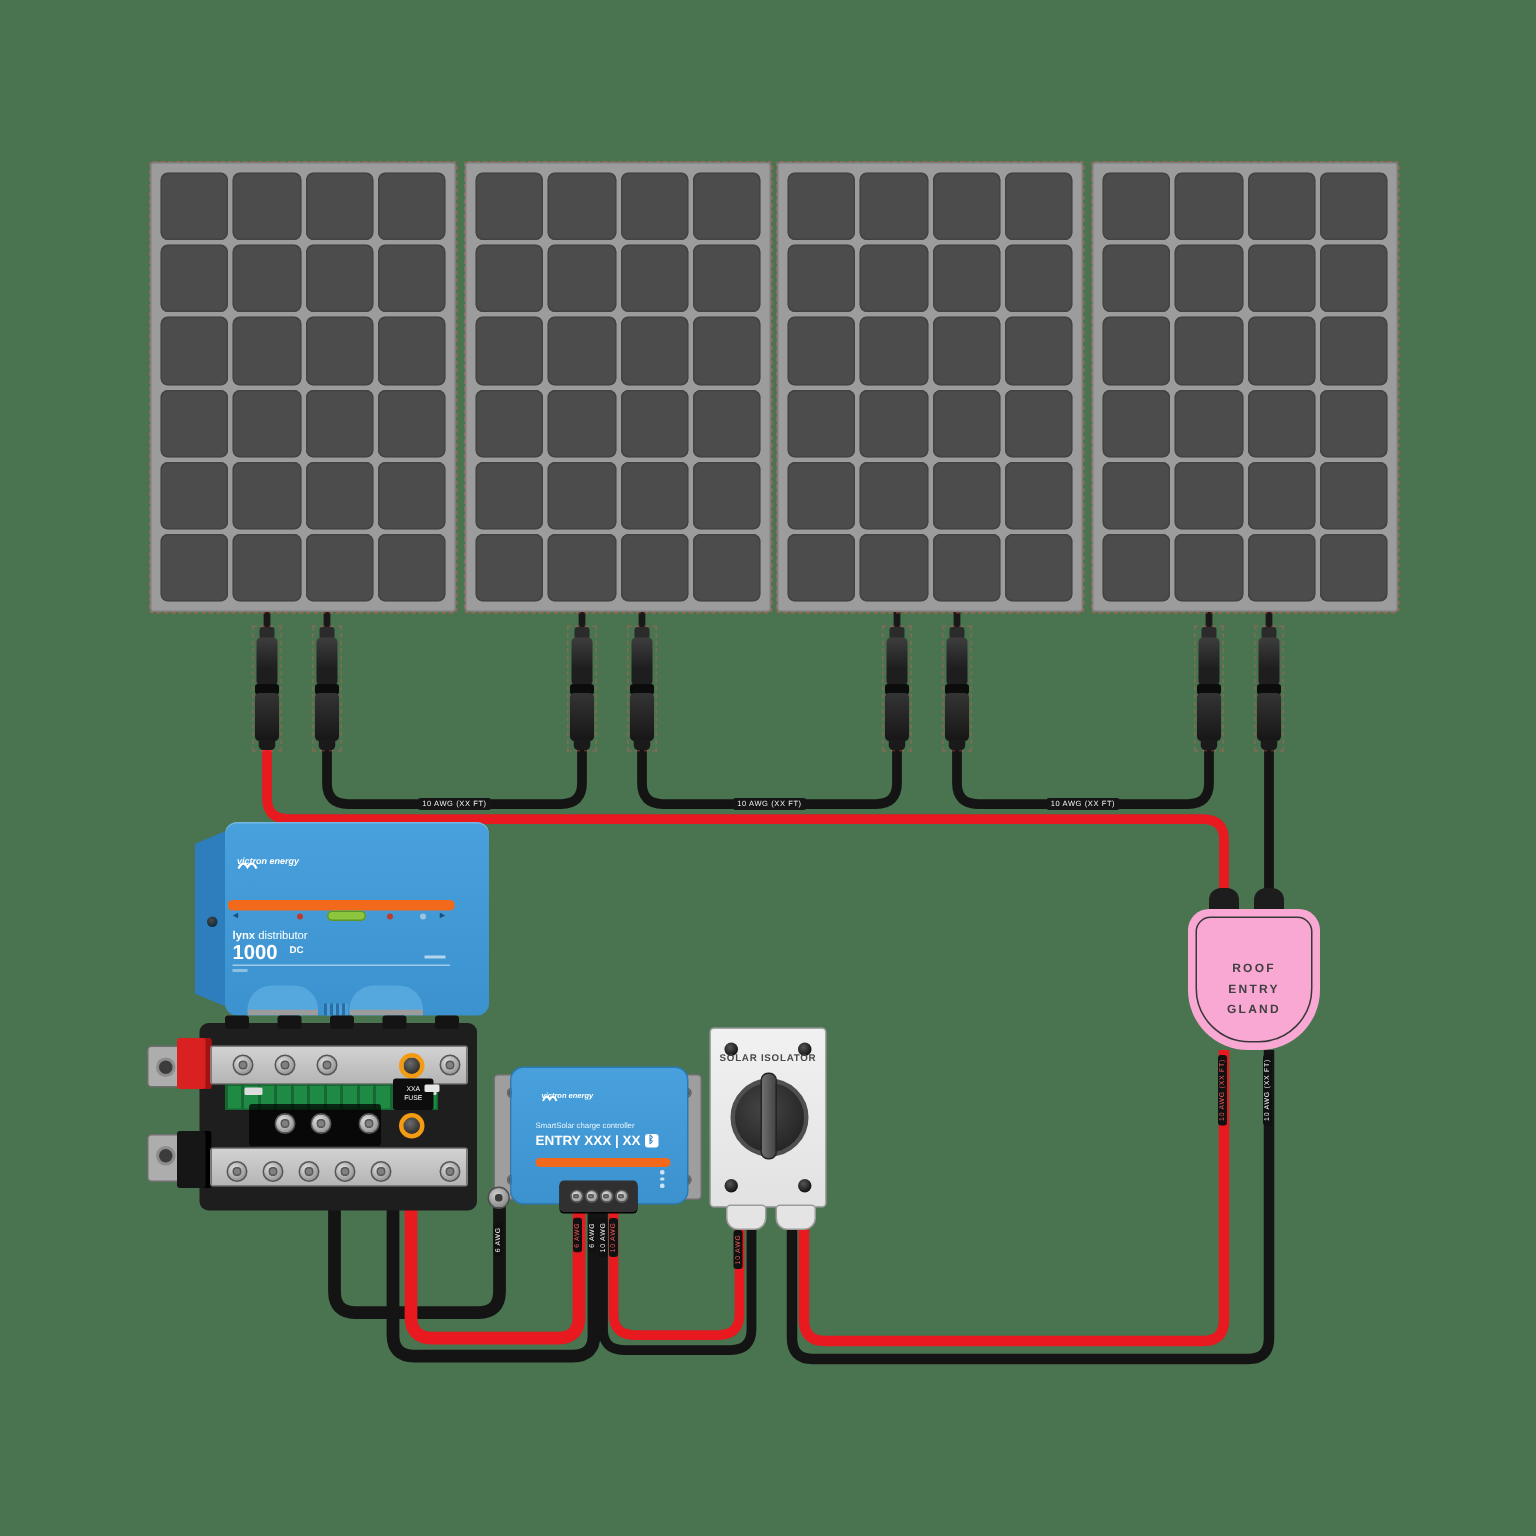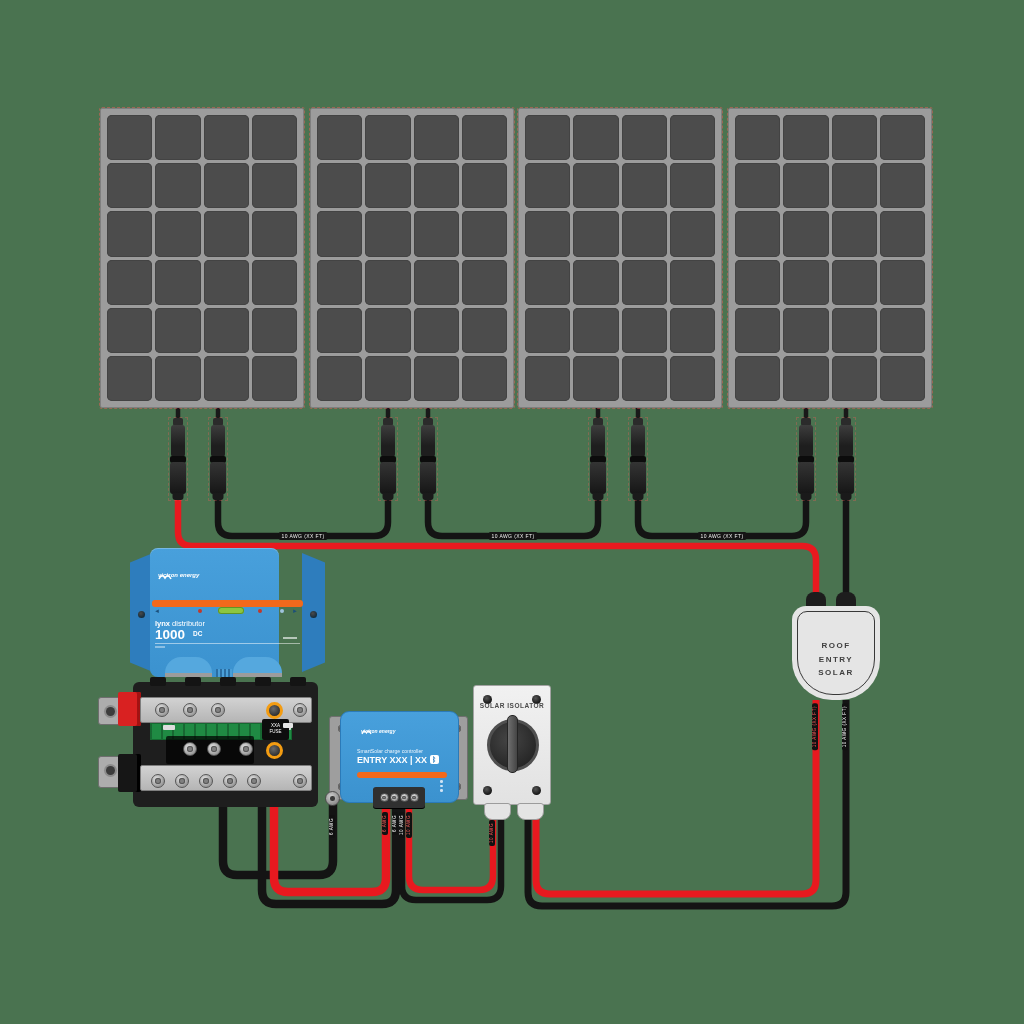--- a/index.html
+++ b/index.html
@@ -35,21 +35,21 @@
           font-size:4.6px;letter-spacing:.5px;background:#111;color:#fff;
           padding:3px 0;width:6px;text-align:center;border-radius:2px;white-space:nowrap;}
   .vred{color:#ff5c5c;}
 
   
   .lynx-flap{position:absolute;width:23px;height:119px;top:5px;background:#2e7dbd;}
   .flapL{left:0;clip-path:polygon(100% 0%,0% 8%,0% 92%,100% 100%);}
   .flapR{left:172px;clip-path:polygon(0% 0%,100% 8%,100% 92%,0% 100%);}
   .flapscrew{position:absolute;width:7px;height:7px;border-radius:50%;top:58px;
              background:radial-gradient(circle at 40% 35%,#4a4a4a,#102a3c 75%);}
-  .lynx-body{position:absolute;left:20px;top:0;width:129px;height:129px;border-radius:8px;
+  .lynx-body{position:absolute;left:20px;top:0;width:176px;height:129px;border-radius:8px;
              background:linear-gradient(180deg,#48a0dc,#3b92cf);box-shadow:inset 0 1px 0 rgba(255,255,255,.25);}
   .vlogo{display:flex;align-items:center;gap:3px;color:#fff;
          font-style:italic;font-weight:bold;}
   .stripe{position:absolute;background:#f2691c;border-radius:3px;}
   .arch{position:absolute;height:20px;border-radius:16px 16px 0 0;background:#55a8de;
         border-bottom:4px solid #9c9c9c;box-sizing:border-box;}
   .grille{position:absolute;height:8px;width:16px;
           background:repeating-linear-gradient(90deg,#2b6ea3 0 2px,#4a9fd8 2px 4px);}
   .ledrow{position:absolute;display:flex;align-items:center;gap:0;}
   .dot{width:4px;height:4px;border-radius:50%;}
@@ -103,21 +103,21 @@
   .knob{position:absolute;left:13px;top:33px;width:52px;height:52px;border-radius:50%;
         background:radial-gradient(circle at 42% 38%,#454545,#262626 75%);border:3px solid #4f4f4f;box-sizing:border-box;}
   .handle{position:absolute;left:33px;top:29px;width:11px;height:58px;border-radius:5px;
           background:linear-gradient(90deg,#6f6f6f,#454545);border:1px solid #242424;box-sizing:border-box;}
   .isogland{position:absolute;top:117px;width:27px;height:17px;background:#e4e4e4;border:1px solid #9c9c9c;
             border-radius:3px 3px 8px 8px;box-sizing:border-box;}
 
   
   #gland{position:absolute;left:792px;top:592px;width:88px;height:108px;}
   .gbump{position:absolute;top:0;width:20px;height:22px;background:#1d1d1d;border-radius:8px 8px 0 0;}
-  .gbody{position:absolute;left:0;top:14px;width:88px;height:94px;background:#e5e5e5;
+  .gbody{position:absolute;left:0;top:14px;width:88px;height:94px;background:#f9a8d4;
          border-radius:14px 14px 40px 40px;}
   .ginner{position:absolute;inset:5px;border:1.5px solid #383838;border-radius:10px 10px 36px 36px;}
   .gtext{position:absolute;left:0;top:33px;width:100%;text-align:center;color:#3f3f3f;
          font-weight:bold;font-size:8px;line-height:13.5px;letter-spacing:1.5px;}
 
   .smalltext{color:#fff;white-space:nowrap;}
 </style>
 </head>
 <body>
 
@@ -396,21 +396,21 @@
   </div>
 
   <div id="gland">
     <div class="gbump" style="left:14px;"></div>
     <div class="gbump" style="left:44px;"></div>
     <div class="gbody">
       <div class="ginner"></div>
       <div class="gtext">
         <div>ROOF</div>
         <div>ENTRY</div>
-        <div>SOLAR</div>
+        <div>GLAND</div>
       </div>
     </div>
   </div>
 
   <div class="hlabel" style="left:303px;top:532px;">10 AWG (XX FT)</div>
   <div class="hlabel" style="left:513px;top:532px;">10 AWG (XX FT)</div>
   <div class="hlabel" style="left:722px;top:532px;">10 AWG (XX FT)</div>
 
   <div class="vlabel vred" style="left:812px;top:703px;">10 AWG (XX FT)</div>
   <div class="vlabel" style="left:842px;top:703px;">10 AWG (XX FT)</div>

